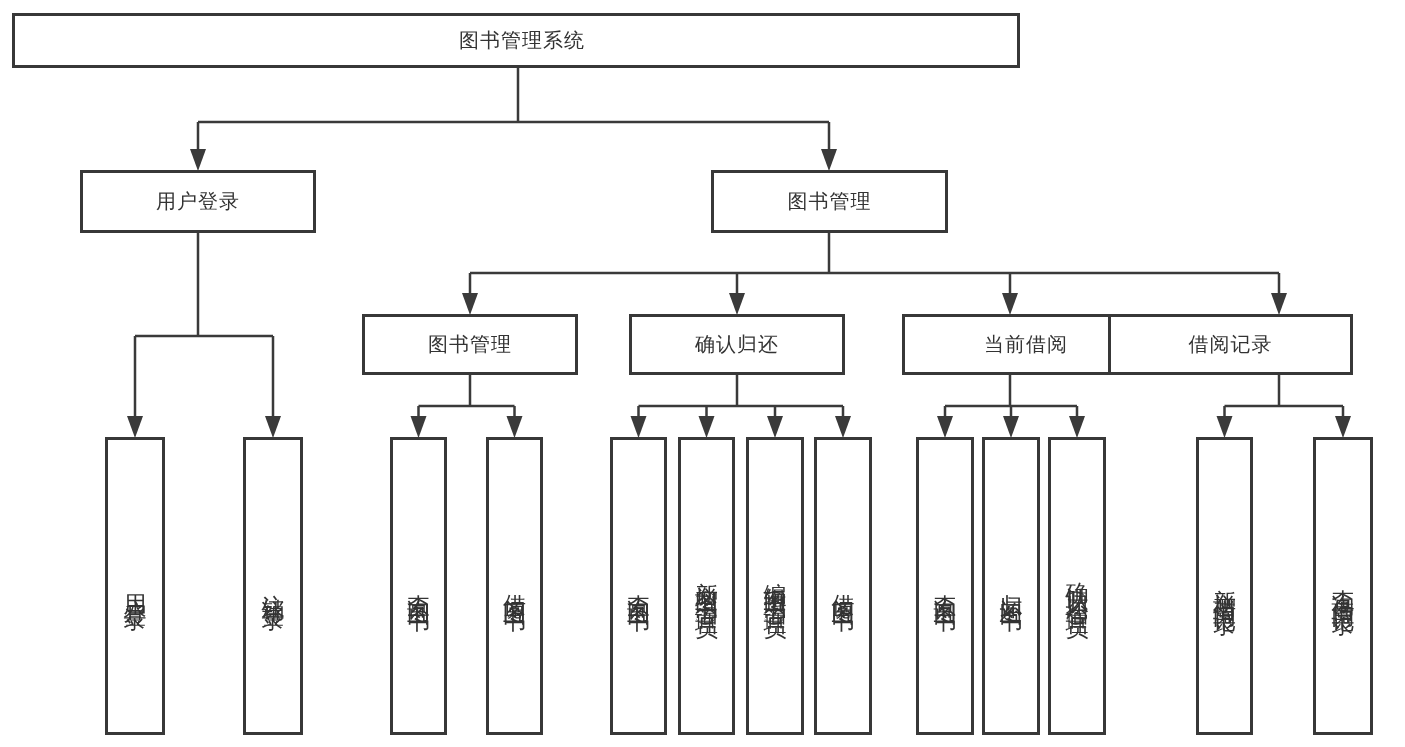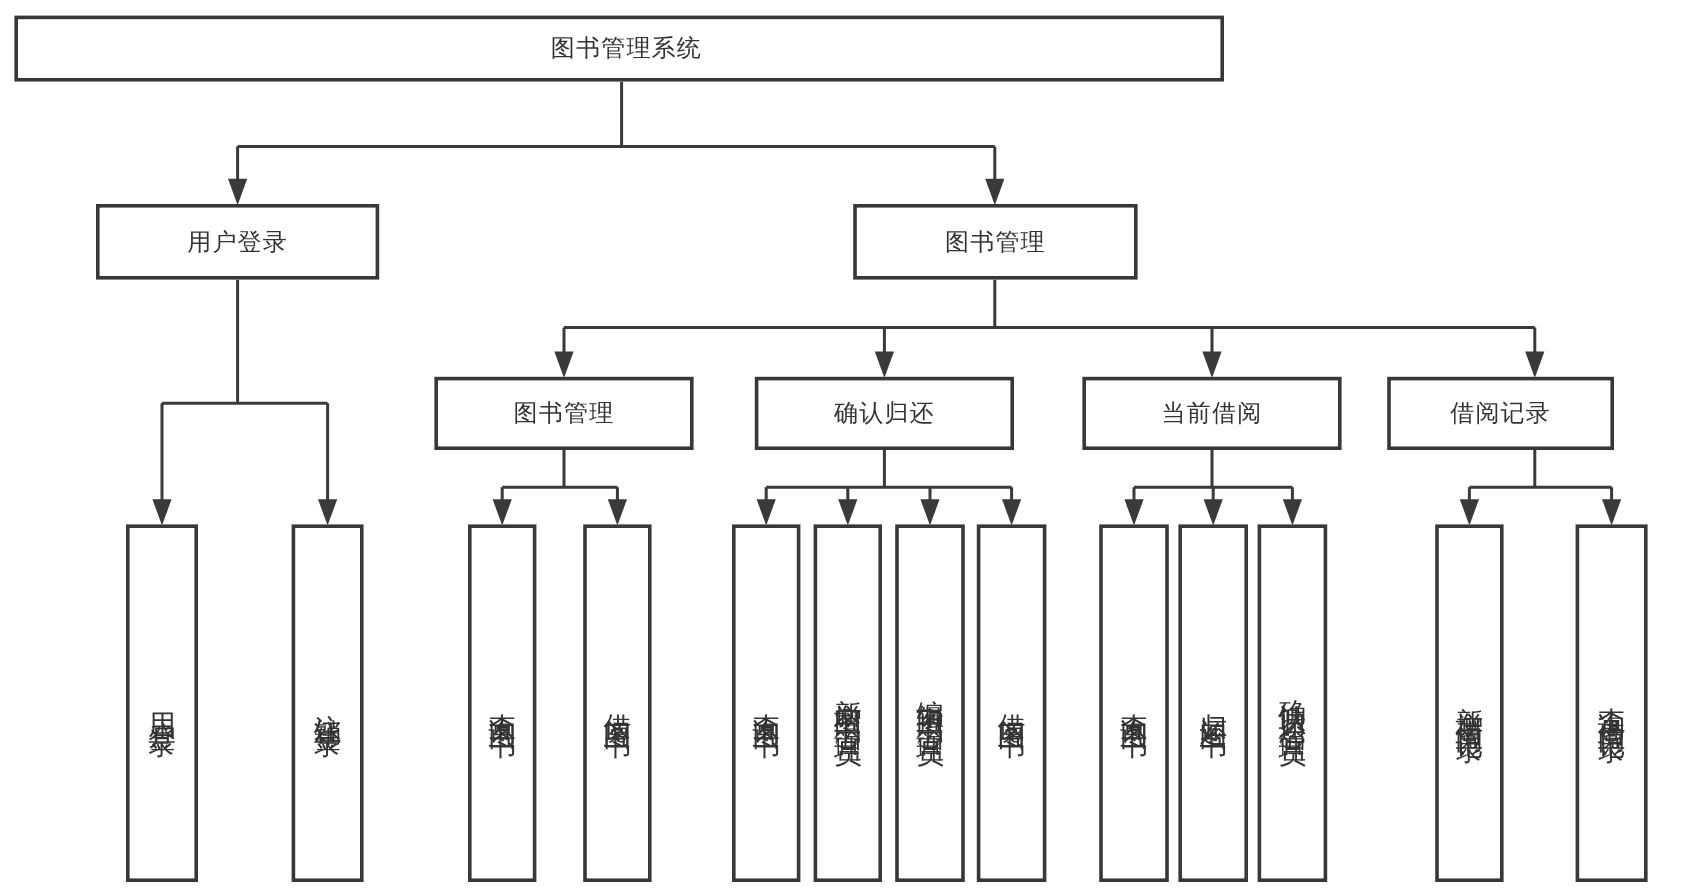--- a/index.html
+++ b/index.html
@@ -100,22 +100,22 @@
     <polygon points="1343,438 1335,416 1351,416"></polygon>
   </svg>
 
   <div class="node hbox" style="left:12px; top:13px; width:1008px; height:55px;padding-left:12px;">图书管理系统</div>
 
   <div class="node hbox" style="left:80px; top:170px; width:236px; height:63px;">用户登录</div>
   <div class="node hbox" style="left:711px; top:170px; width:237px; height:63px;">图书管理</div>
 
   <div class="node hbox" style="left:362px; top:314px; width:216px; height:61px;">图书管理</div>
   <div class="node hbox" style="left:629px; top:314px; width:216px; height:61px;">确认归还</div>
-  <div class="node hbox" style="left:902px; top:314px; width:216px; height:61px;">当前借阅</div>
-  <div class="node hbox" style="left:1156px; top:314px; width:189px; height:61px;">借阅记录</div>
+  <div class="node hbox" style="left:902px; top:314px; width:248px; height:61px;">当前借阅</div>
+  <div class="node hbox" style="left:1108px; top:314px; width:245px; height:61px;">借阅记录</div>
 
   <div class="node vbox" style="left:105px; top:437px; width:60px; height:298px;">用户登录</div>
   <div class="node vbox" style="left:243px; top:437px; width:60px; height:298px;">注销登录</div>
 
   <div class="node vbox" style="left:390px; top:437px; width:57px; height:298px;">查询图书</div>
   <div class="node vbox" style="left:486px; top:437px; width:57px; height:298px;">借阅图书</div>
 
   <div class="node vbox" style="left:610px; top:437px; width:57px; height:298px;">查询图书</div>
   <div class="node vbox" style="left:678px; top:437px; width:57px; height:298px;">新增图书（管理员）</div>
   <div class="node vbox" style="left:746px; top:437px; width:58px; height:298px;">编辑图书（管理员）</div>

